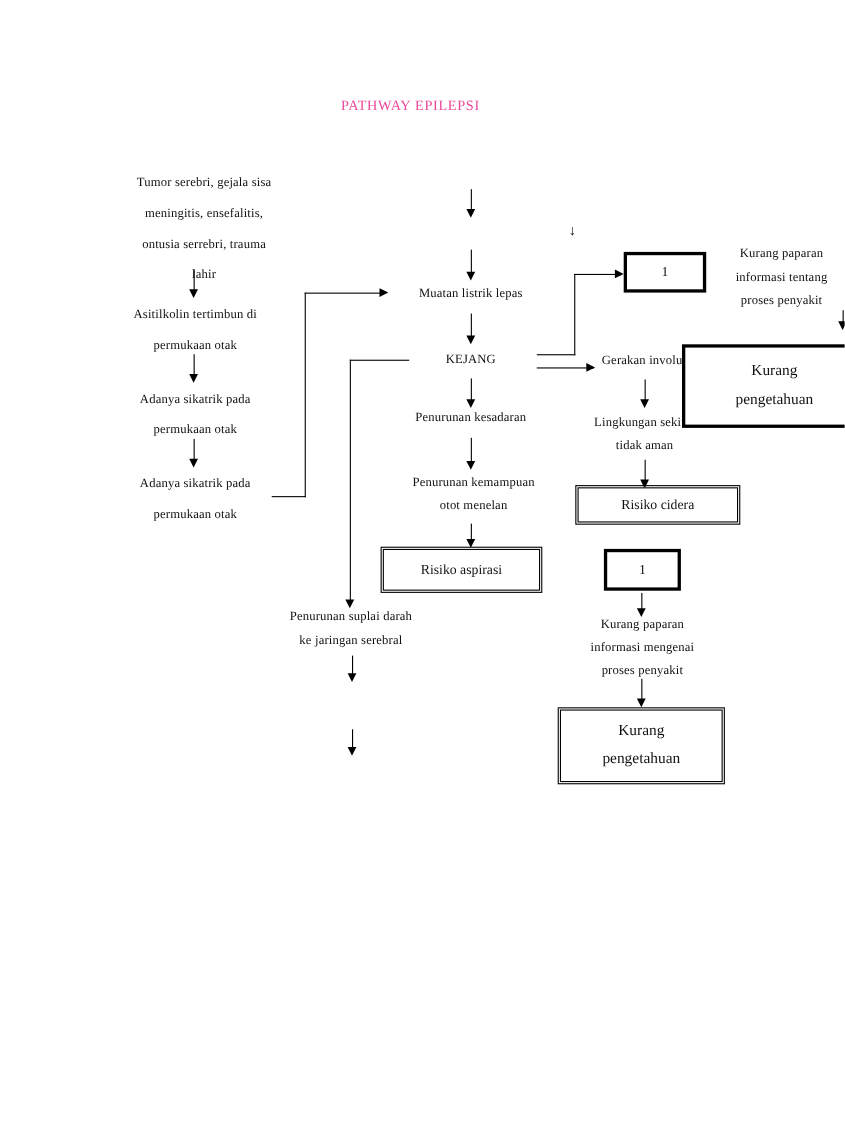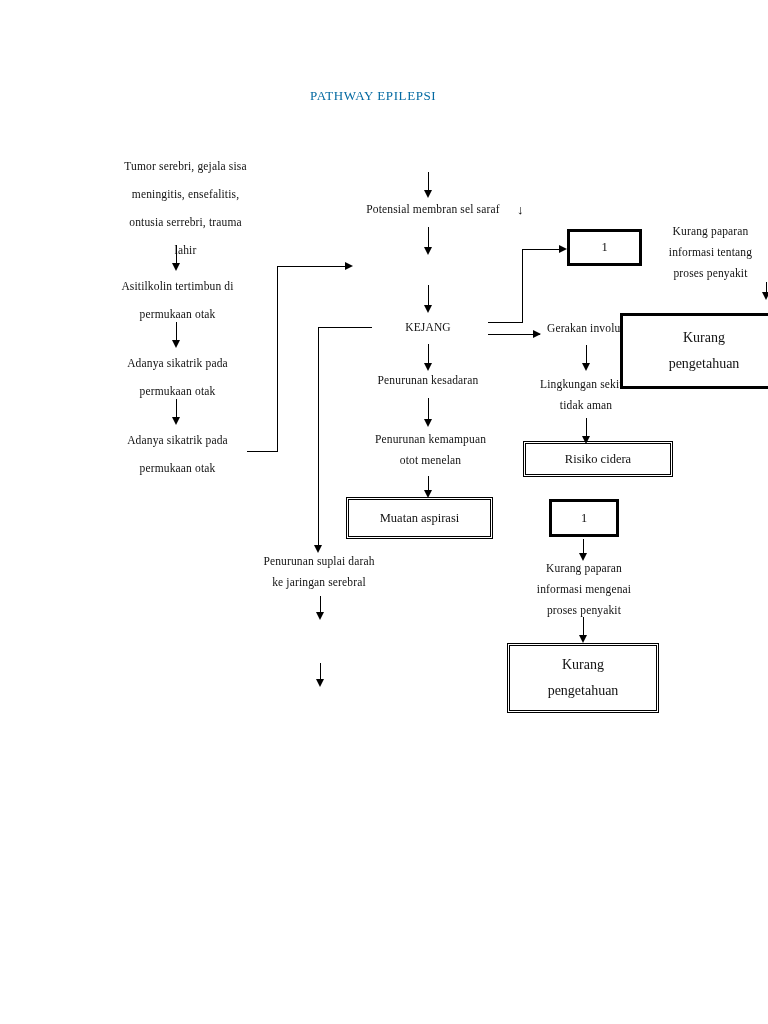--- a/index.html
+++ b/index.html
@@ -27,21 +27,21 @@
     letter-spacing: 0.15px;
     white-space: pre-line;
     color: #111111;
   }
   .node.tight { line-height: 21px; }
 
   .title {
     position: absolute;
     font-size: 13px;
     letter-spacing: 0.6px;
-    color: #0369a1;
+    color: #ec4899;
     white-space: nowrap;
   }
 
   
   .box {
     position: absolute;
     box-sizing: border-box;
     background: #ffffff;
     border: 1.5px solid #000000;
     outline: 1.5px solid #000000;
@@ -125,47 +125,47 @@
 
   <div class="ln hl" style="left:247px; top:451px; width:31px;"></div>
   <div class="ln vl" style="left:277px; top:266px; height:186px;"></div>
   <div class="ln hl" style="left:277px; top:266px; width:70px;"></div>
   <div class="arrow-r" style="left:345px; top:262px;"></div>
 
 
   <div class="ln vl" style="left:428px; top:172px; height:22px;"></div>
   <div class="arrow-d" style="left:423.5px; top:190px;"></div>
 
-  <div class="node tight" style="left:338px; top:199px; width:190px;">Potensial membran sel saraf</div>
   <div class="glyph-down" style="left:517px; top:203px;">↓</div>
 
   <div class="ln vl" style="left:428px; top:227px; height:24px;"></div>
   <div class="arrow-d" style="left:423.5px; top:247px;"></div>
 
+  <div class="node tight" style="left:348px; top:257px; width:160px;">Muatan listrik lepas</div>
 
   <div class="ln vl" style="left:428px; top:285px; height:24px;"></div>
   <div class="arrow-d" style="left:423.5px; top:305px;"></div>
 
   <div class="node tight" style="left:368px; top:317px; width:120px;">KEJANG</div>
 
   <div class="ln vl" style="left:428px; top:344px; height:23px;"></div>
   <div class="arrow-d" style="left:423.5px; top:363px;"></div>
 
   <div class="node tight" style="left:348px; top:370px; width:160px;">Penurunan kesadaran</div>
 
   <div class="ln vl" style="left:428px; top:398px; height:25px;"></div>
   <div class="arrow-d" style="left:423.5px; top:419px;"></div>
 
   <div class="node tight" style="left:348px; top:429px; width:165px;text-align:center;">Penurunan kemampuan
 otot menelan</div>
 
   <div class="ln vl" style="left:428px; top:476px; height:18px;"></div>
   <div class="arrow-d" style="left:423.5px; top:490px;"></div>
 
-  <div class="box" style="left:348px; top:499px; width:143px; height:38px;">Muatan aspirasi</div>
+  <div class="box" style="left:348px; top:499px; width:143px; height:38px;">Risiko aspirasi</div>
 
   <div class="ln hl" style="left:318px; top:327px; width:54px;"></div>
   <div class="ln vl" style="left:318px; top:327px; height:222px;"></div>
   <div class="arrow-d" style="left:313.5px; top:545px;"></div>
 
   <div class="node tight" style="left:245px; top:551px; width:148px;">Penurunan suplai darah
 ke jaringan serebral</div>
 
   <div class="ln vl" style="left:320px; top:596px; height:20px;"></div>
   <div class="arrow-d" style="left:315.5px; top:612px;"></div>

